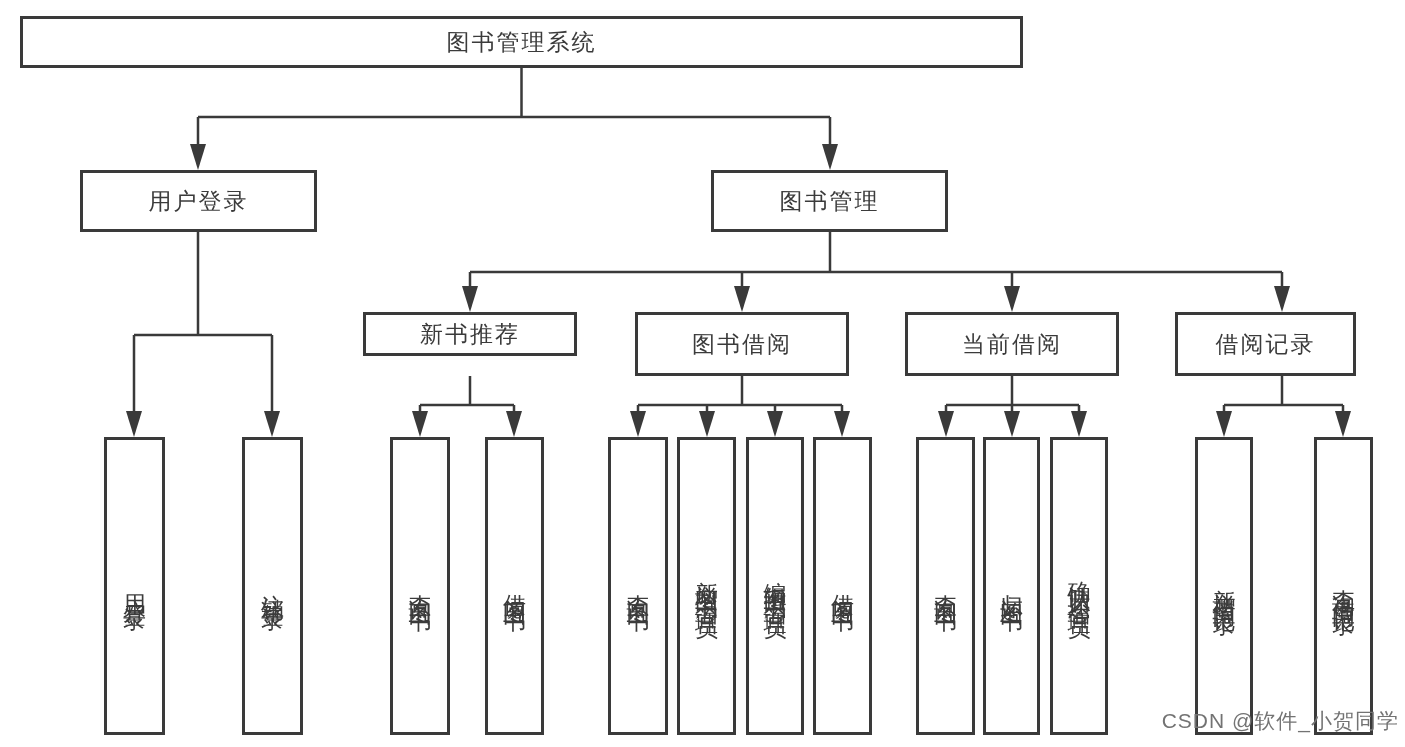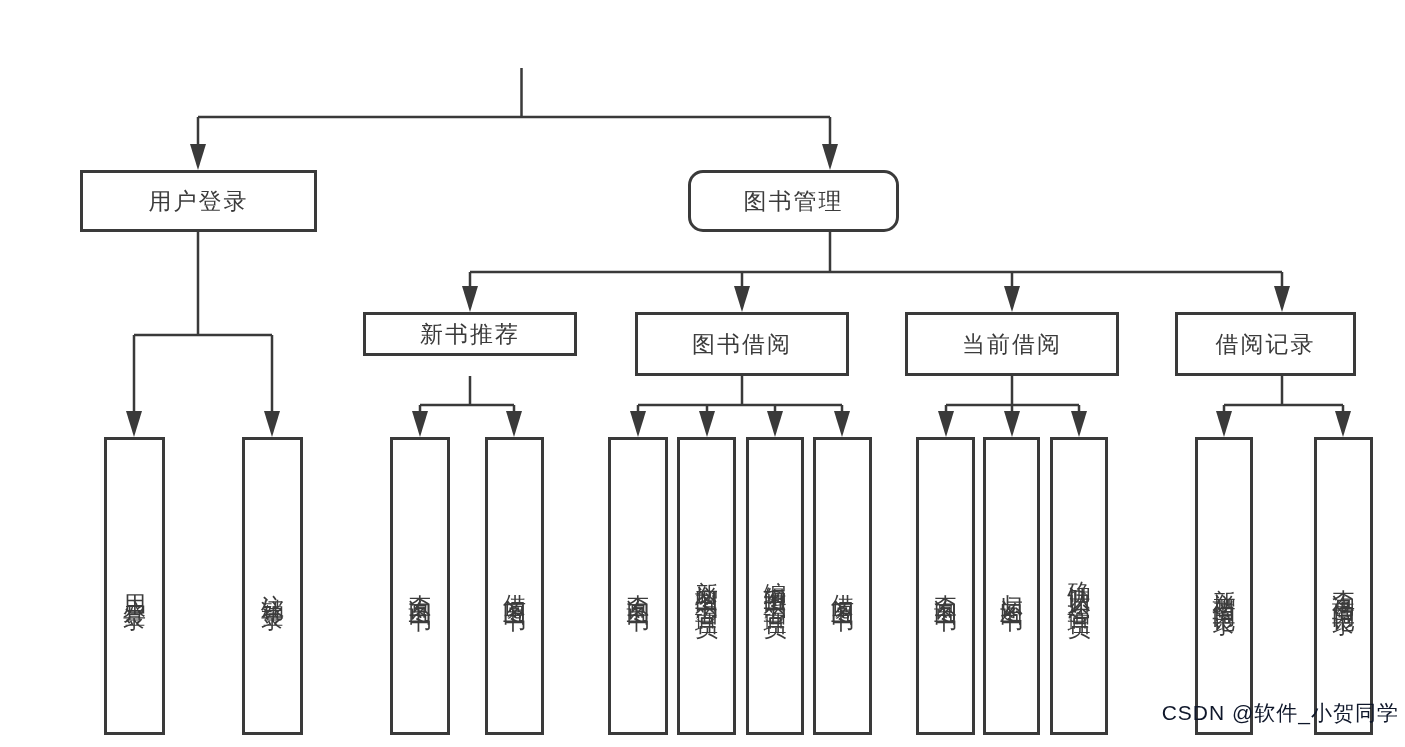--- a/index.html
+++ b/index.html
@@ -33,23 +33,23 @@
   .vbox .vtext {
     writing-mode: vertical-rl;
     text-orientation: mixed;
     letter-spacing: 0.22em;
     line-height: 1.0;
     white-space: nowrap;
   }
   .watermark {
     position: absolute;
     right: 6px;
-    bottom: 20px;
+    bottom: 12px;
     font-size: 21px;
-    color: #0f172a;
+    color: #737373;
     letter-spacing: 1px;
     z-index: 2;
   }
 </style>
 </head>
 <body>
 
 <div class="canvas">
 
   <svg class="connectors" viewBox="0 0 1405 747" xmlns="http://www.w3.org/2000/svg">
@@ -78,25 +78,28 @@
       <polygon points="767,411 783,411 775,437"></polygon>
       <polygon points="834,411 850,411 842,437"></polygon>
       <polygon points="938,411 954,411 946,437"></polygon>
       <polygon points="1004,411 1020,411 1012,437"></polygon>
       <polygon points="1071,411 1087,411 1079,437"></polygon>
       <polygon points="1216,411 1232,411 1224,437"></polygon>
       <polygon points="1335,411 1351,411 1343,437"></polygon>
     </g>
   </svg>
 
+  <div class="hbox" style="left:20px; top:16px; width:1003px; height:52px;">
+    <span>图书管理系统</span>
+  </div>
 
   <div class="hbox" style="left:80px; top:170px; width:237px; height:62px;">
     <span>用户登录</span>
   </div>
-  <div class="hbox" style="left:688px; top:170px; width:211px; height:62px;border-radius:15px;">
+  <div class="hbox" style="left:711px; top:170px; width:237px; height:62px;">
     <span>图书管理</span>
   </div>
 
   <div class="hbox" style="left:363px; top:312px; width:214px; height:44px;">
     <span>新书推荐</span>
   </div>
   <div class="hbox" style="left:905px; top:312px; width:214px; height:64px;">
     <span>当前借阅</span>
   </div>
   <div class="hbox" style="left:635px; top:312px; width:214px; height:64px;">

